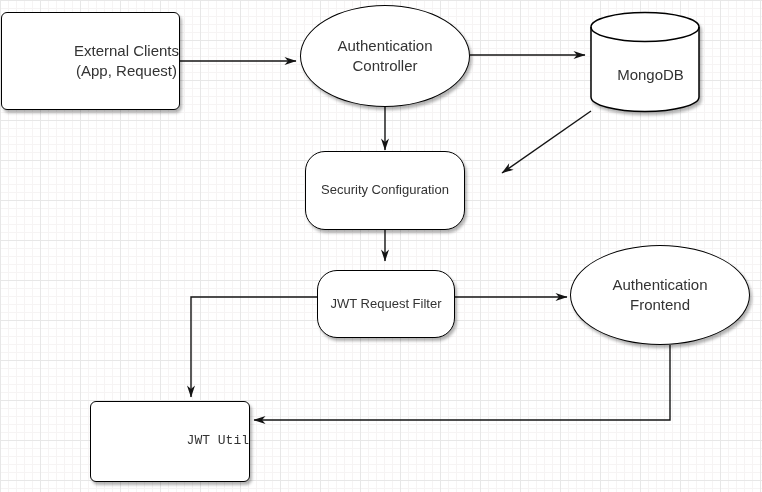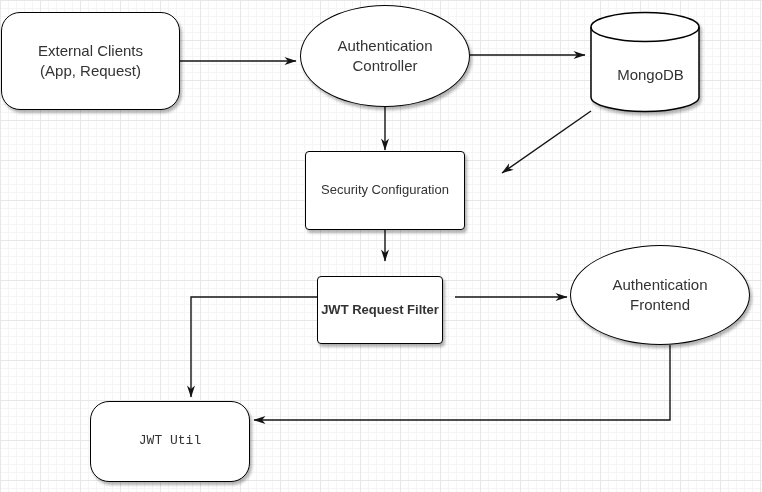--- a/index.html
+++ b/index.html
@@ -39,22 +39,22 @@
     border: 1.5px solid #000000;
     display: flex;
     flex-direction: column;
     align-items: center;
     justify-content: center;
     text-align: center;
     color: #333333;
     filter: drop-shadow(2px 3px 1.5px rgba(0,0,0,0.30));
     cursor: default;
   }
-  .rounded { border-radius: 19px; }
-  .rounded-sm { border-radius: 4px; }
+  .rounded { border-radius: 6px; align-items: flex-end; }
+  .rounded-sm { border-radius: 20px; }
   .ellipse { border-radius: 50%; }
   .fs-lg { font-size: 15px; line-height: 1.35; }
   .fs-sm { font-size: 13px; line-height: 1.3; }
   .cylinder {
     position: absolute;
     background: transparent;
     border: none;
     filter: drop-shadow(2px 3px 1.5px rgba(0,0,0,0.30));
   }
   .cylinder svg { position: absolute; left: 0; top: 0; }
@@ -110,21 +110,21 @@
       <div>MongoDB</div>
     </div>
   </div>
 
   <div class="node rounded-sm fs-sm" style="left:305px; top:151px; width:160px; height:79px;">
     <div class="label">
       <div>Security Configuration</div>
     </div>
   </div>
 
-  <div class="node rounded-sm fs-sm" style="left:317px; top:276px; width:126px; height:68px;font-weight:bold;">
+  <div class="node rounded-sm fs-sm" style="left:317px; top:270px; width:138px; height:68px;">
     <div class="label">
       <div>JWT Request Filter</div>
     </div>
   </div>
 
   <div class="node ellipse fs-lg" style="left:570px; top:245px; width:180px; height:100px;">
     <div class="label">
       <div>Authentication</div>
       <div>Frontend</div>
     </div>

